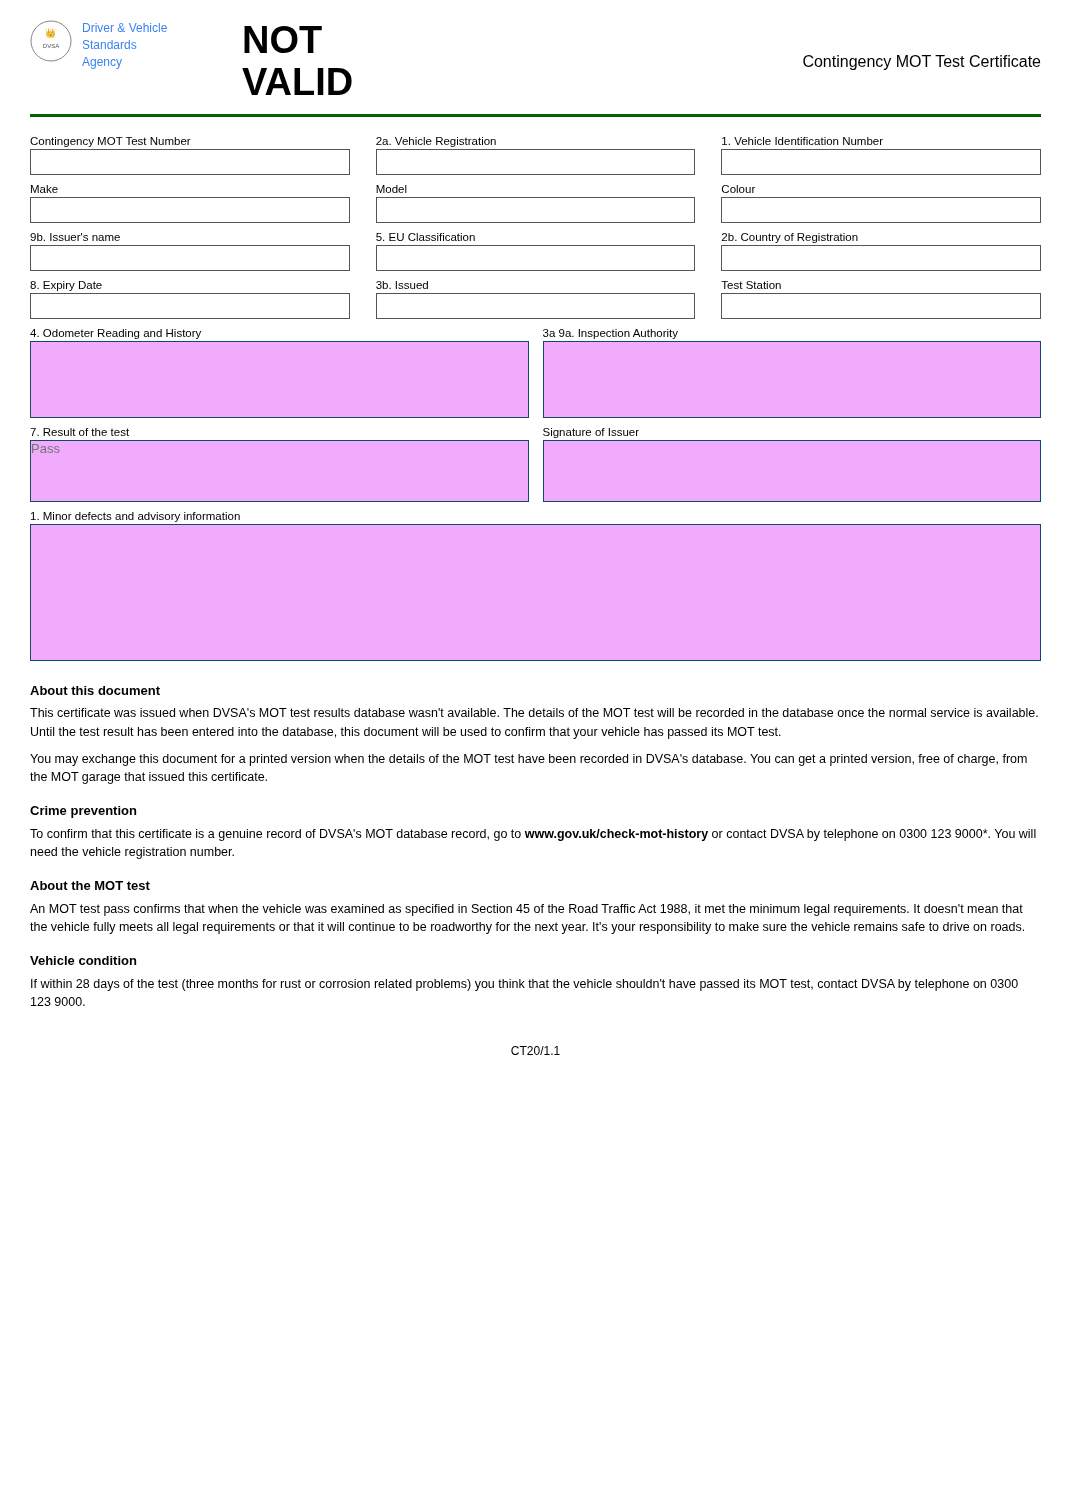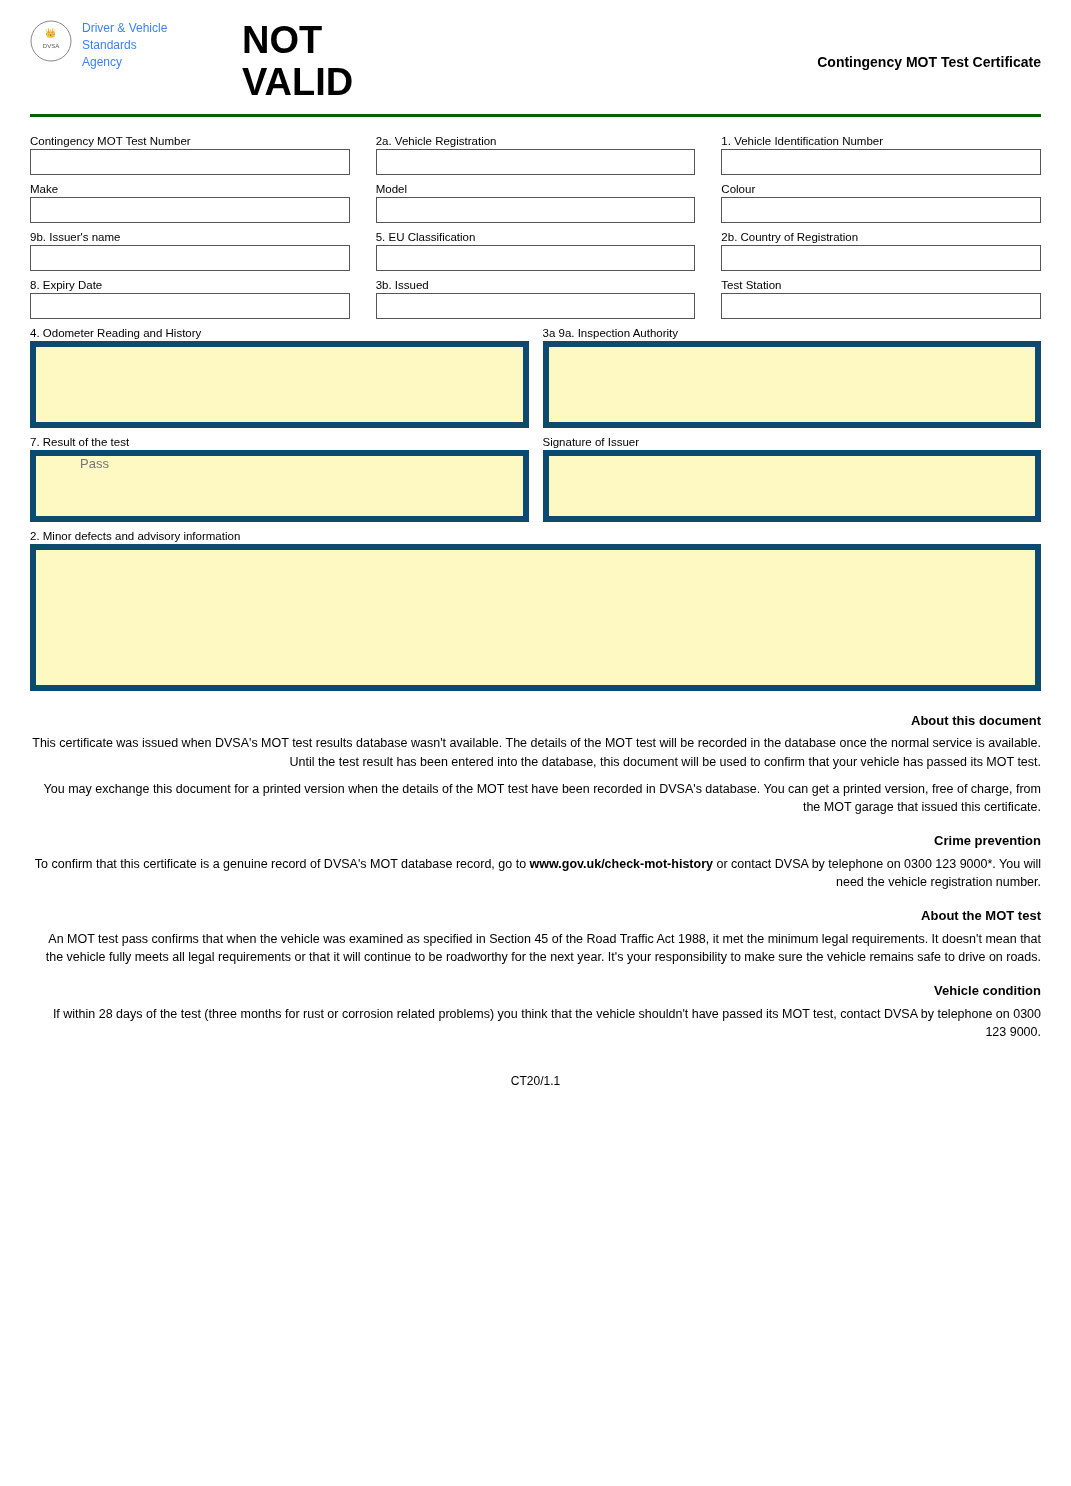--- a/index.html
+++ b/index.html
@@ -37,22 +37,22 @@
     }
     .not-valid {
       font-size: 38px;
       font-weight: 900;
       color: #000;
       line-height: 1.1;
       margin-left: 12px;
       margin-right: auto;
     }
     .cert-title {
-      font-size: 14px;
-      font-weight: bold;
+      font-size: 16px;
+      font-weight: normal;
       text-align: right;
       align-self: center;
     }
     .form-grid {
       margin-bottom: 8px;
     }
     .form-row {
       display: flex;
       gap: 26px;
       margin-bottom: 8px;
@@ -67,48 +67,46 @@
       margin-bottom: 2px;
       color: #000;
     }
     .field-input {
       border: 1px solid #555;
       height: 26px;
       width: 100%;
       background: #fff;
     }
     .field-textarea {
-      border: 6px solid #0c4a6e;
+      border: 1px solid #0c4a6e;
       width: 100%;
-      background: #fef9c3;
+      background: #f0abfc;
       resize: none;
       font-family: Arial, Helvetica, sans-serif;
       font-size: 13px;
-      padding-left: 44px;
     }
     .tall-row {
       display: flex;
       gap: 14px;
       margin-bottom: 8px;
     }
     .tall-field {
       flex: 1;
       display: flex;
       flex-direction: column;
     }
     .result-row {
       display: flex;
       gap: 14px;
       margin-bottom: 8px;
     }
     .about-section {
       margin-top: 20px;
       font-size: 12.5px;
       line-height: 1.5;
-      text-align: right;
     }
     .about-section h3 {
       font-size: 13px;
       font-weight: bold;
       margin-bottom: 4px;
       margin-top: 14px;
     }
     .about-section p {
       margin-bottom: 8px;
     }
@@ -219,21 +217,21 @@
       <textarea class="field-textarea" rows="4" placeholder="Pass" style=""></textarea>
     </div>
     <div class="tall-field">
       <span class="field-label">Signature of Issuer</span>
       <textarea class="field-textarea" rows="4" style=""></textarea>
     </div>
   </div>
 
   <div class="form-row">
     <div class="form-field" style="flex:1;">
-      <span class="field-label">2. Minor defects and advisory information</span>
+      <span class="field-label">1. Minor defects and advisory information</span>
       <textarea class="field-textarea" rows="9" style=""></textarea>
     </div>
   </div>
 
 </div>
 
 <div class="about-section">
 
   <h3>About this document</h3>
   <p>This certificate was issued when DVSA's MOT test results database wasn't available. The details of the MOT test will be recorded in the database once the normal service is available. Until the test result has been entered into the database, this document will be used to confirm that your vehicle has passed its MOT test.</p>

